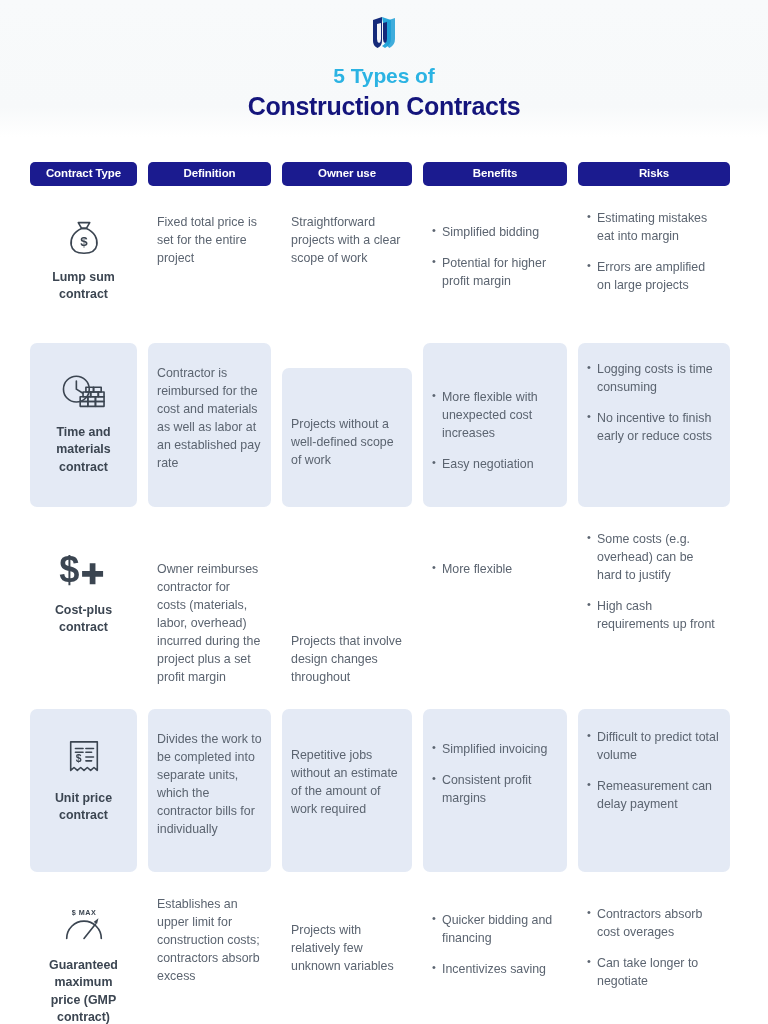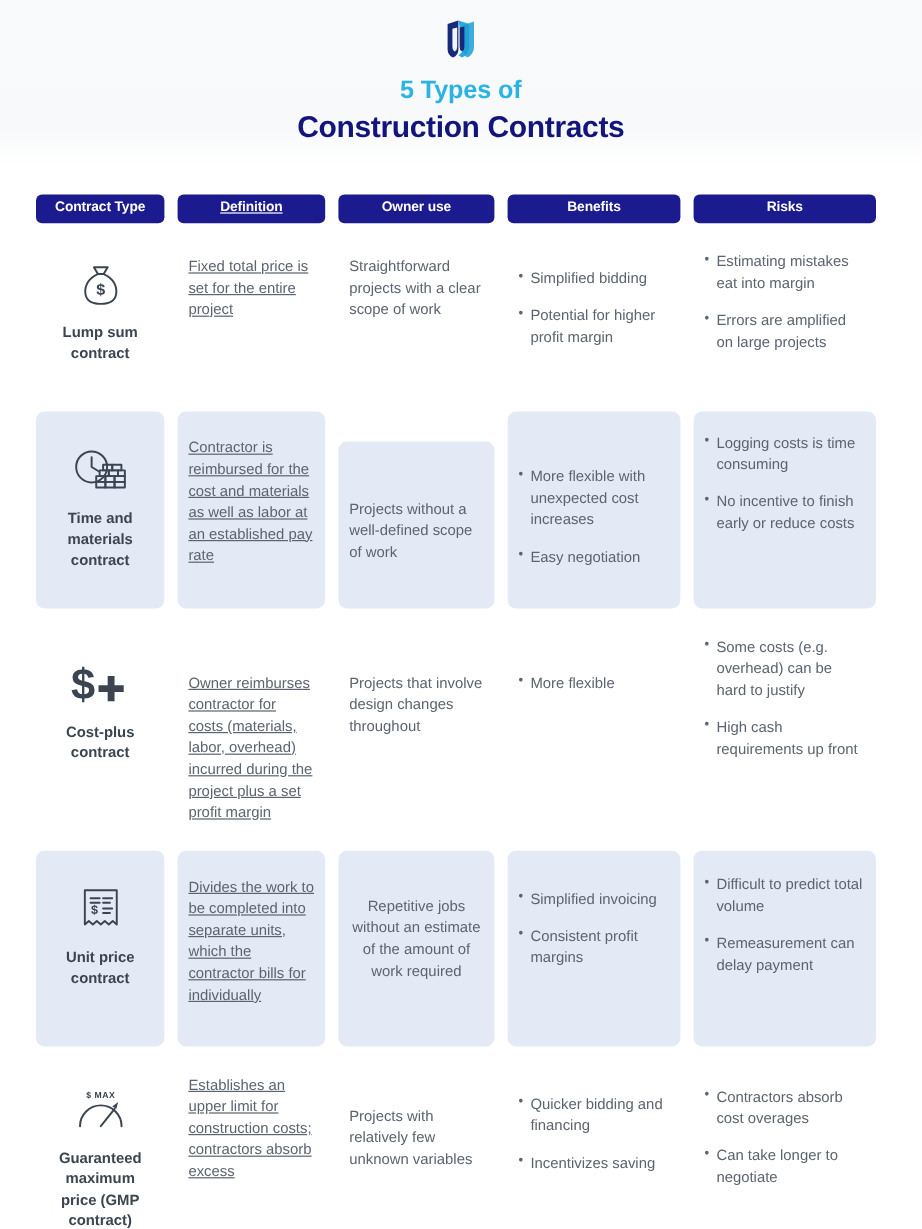--- a/index.html
+++ b/index.html
@@ -81,21 +81,21 @@
     font-weight: bold;
     text-align: center;
     border-radius: 5px;
     padding: 5px 2px 6px 2px;
     letter-spacing: -0.1px;
     line-height: 1.1;
   }
 
   
   .c0 { width: 107px; flex: 0 0 107px; }
-  .c1 { width: 123px; flex: 0 0 123px; text-decoration: underline; }
+  .c1 { width: 123px; flex: 0 0 123px; }
   .c2 { width: 130px; flex: 0 0 130px; }
   .c3 { width: 144px; flex: 0 0 144px; }
   .c4 { width: 152px; flex: 0 0 152px; }
 
   .rows {
     padding: 0 30px;
   }
 
   .row {
     display: flex;
@@ -154,22 +154,22 @@
 
   
   .cell.definition { justify-content: flex-start; padding-top: 14px; }
   .row.r1 .cell.definition { padding-top: 22px; }
   .row.r2 .cell.definition { padding-top: 12px; justify-content: flex-end; }
   .row.r3 .cell.definition { padding-top: 22px; }
   .row.r4 .cell.definition { padding-top: 12px; }
 
   .cell.ideal { justify-content: flex-start; padding-top: 14px; }
   .row.r1 .cell.ideal { padding-top: 48px; margin-top: 25px; }
-  .row.r2 .cell.ideal { padding-top: 42px; }
-  .row.r3 .cell.ideal { padding-top: 38px; text-align: center; }
+  .row.r2 .cell.ideal { padding-top: 42px; justify-content: flex-end; }
+  .row.r3 .cell.ideal { padding-top: 38px; }
   .row.r4 .cell.ideal { padding-top: 38px; }
 
   .cell.benefits { justify-content: flex-start; padding-top: 24px; }
   .row.r1 .cell.benefits { padding-top: 46px; }
   .row.r2 .cell.benefits { padding-top: 42px; }
   .row.r3 .cell.benefits { padding-top: 32px; }
   .row.r4 .cell.benefits { padding-top: 28px; }
 
   .cell.risks { justify-content: flex-start; padding-top: 10px; }
   .row.r1 .cell.risks { padding-top: 18px; }

